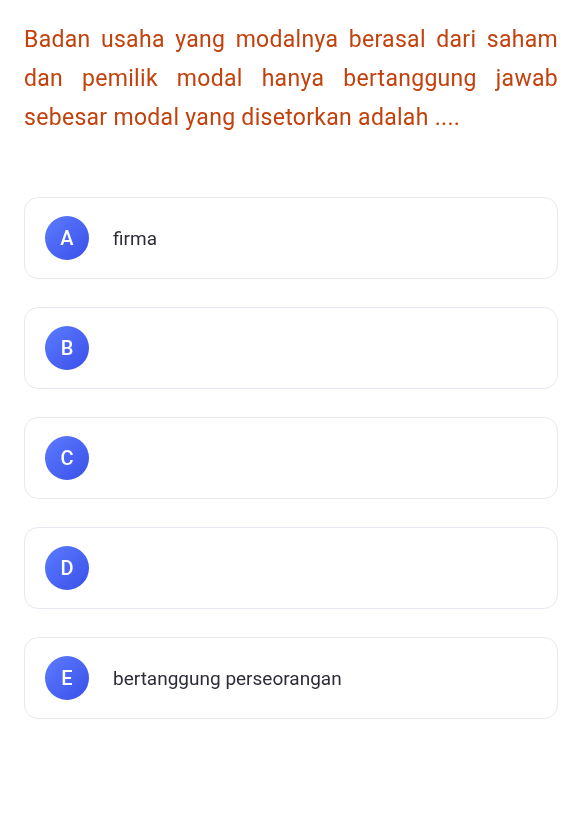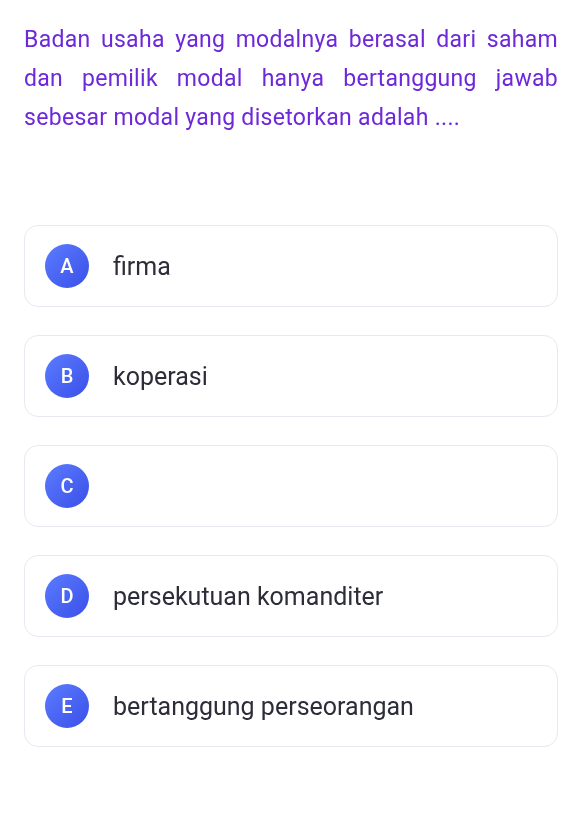--- a/index.html
+++ b/index.html
@@ -12,22 +12,22 @@
       background: #ffffff;
       width: 582px;
       padding: 20px 24px;
       color: #2d2d3a;
     }
     .question {
       font-size: 23px;
       line-height: 1.7;
       text-align: justify;
       letter-spacing: 0.3px;
-      margin-bottom: 88px;
-      color: #6d28d9;
+      margin-bottom: 60px;
+      color: #c2410c;
     }
     .options {
       display: flex;
       flex-direction: column;
       gap: 28px;
     }
     .option {
       display: flex;
       align-items: center;
       border: 1px solid #e8e8f0;
@@ -44,42 +44,40 @@
       background: linear-gradient(135deg, #5b7cff 0%, #3a4fe8 100%);
       color: #fff;
       display: flex;
       align-items: center;
       justify-content: center;
       font-size: 20px;
       font-weight: 500;
       margin-right: 24px;
     }
     .option-text {
-      font-size: 25px;
+      font-size: 19px;
       color: #2d2d3a;
     }
   </style>
 </head>
 <body>
 
 <div class="question">Badan usaha yang modalnya berasal dari saham dan pemilik modal hanya bertanggung jawab sebesar modal yang disetorkan adalah ....</div>
 
 <div class="options">
   <div class="option">
     <div class="option-letter">A</div>
     <div class="option-text">firma</div>
   </div>
   <div class="option">
     <div class="option-letter">B</div>
-    <div class="option-text">koperasi</div>
   </div>
   <div class="option">
     <div class="option-letter">C</div>
   </div>
   <div class="option">
     <div class="option-letter">D</div>
-    <div class="option-text">persekutuan komanditer</div>
   </div>
   <div class="option">
     <div class="option-letter">E</div>
     <div class="option-text">bertanggung perseorangan</div>
   </div>
 </div>
 
 </body></html>

